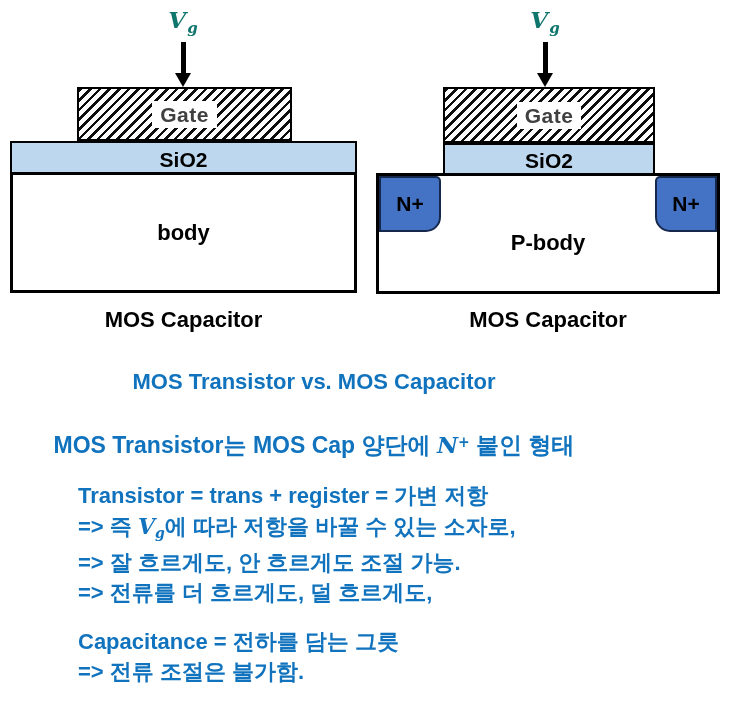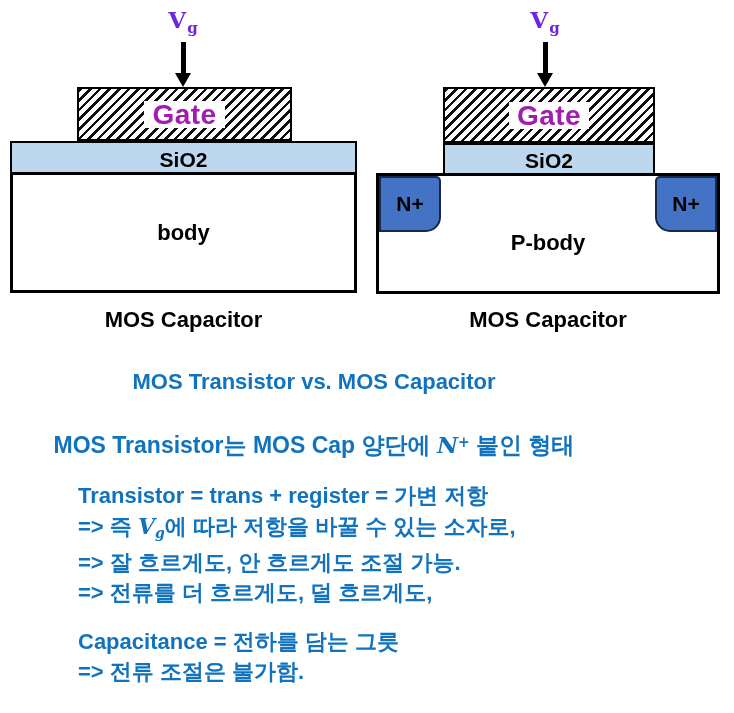--- a/index.html
+++ b/index.html
@@ -3,39 +3,39 @@
 <meta charset="utf-8">
 <style>
   html,body{margin:0;padding:0;background:#ffffff;}
   .canvas{
     position:relative;width:734px;height:713px;background:#ffffff;overflow:hidden;
     font-family:"Liberation Sans", sans-serif;
   }
   
   .vg{
     position:absolute;width:60px;text-align:center;
-    font-family:"DejaVu Serif", serif;font-weight:bold;
-    font-size:23px;color:#6d28d9;line-height:30px;
+    font-family:"DejaVu Serif", serif;font-style:italic;font-weight:bold;
+    font-size:23px;color:#0f766e;line-height:30px;
   }
   .vg .vg-sub{
     font-size:15px;vertical-align:-5px;margin-left:1px;
   }
   .arrow-shaft{position:absolute;width:5px;background:#000;}
   .arrow-head{
     position:absolute;width:0;height:0;
     border-left:8px solid transparent;border-right:8px solid transparent;
     border-top:14px solid #000;
   }
   .gate-box{
     position:absolute;border:2.5px solid #000;box-sizing:border-box;
     background:repeating-linear-gradient(135deg,#0e0e0e 0px,#0e0e0e 2.6px,#fdfdfd 2.6px,#fdfdfd 6.8px);
     display:flex;align-items:center;justify-content:center;
   }
   .gate-label{
-    background:#ffffff;padding:0 8px;font-weight:bold;font-size:28px;color:#a21caf;
+    background:#ffffff;padding:0 8px;font-weight:bold;font-size:21px;color:#404040;
     line-height:27px;letter-spacing:0.5px;
   }
   .sio2-box{
     position:absolute;box-sizing:border-box;border:2.5px solid #000;border-bottom:none;
     background:#BDD7EE;display:flex;align-items:flex-end;justify-content:center;
     font-weight:bold;font-size:21px;color:#000;
   }
   .body-box{
     position:absolute;box-sizing:border-box;border:3px solid #000;background:#ffffff;
   }

